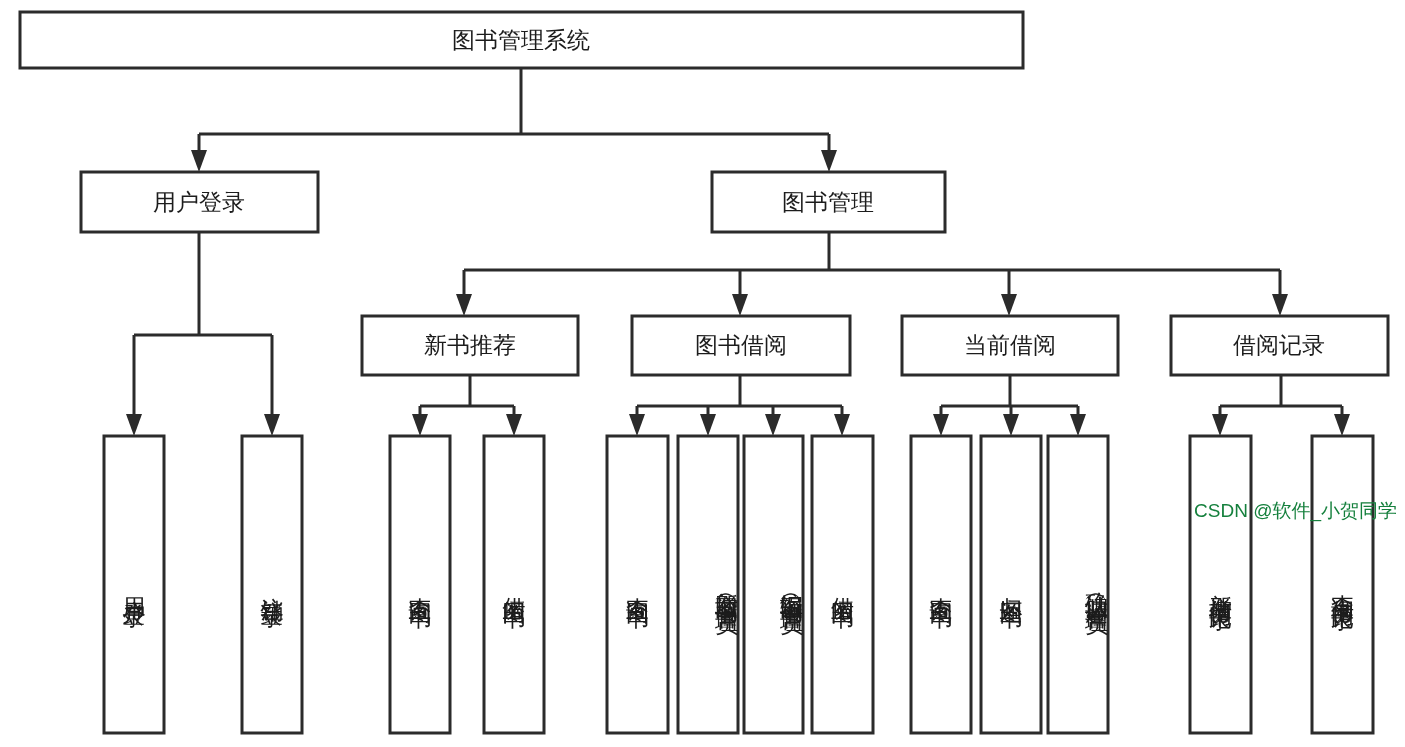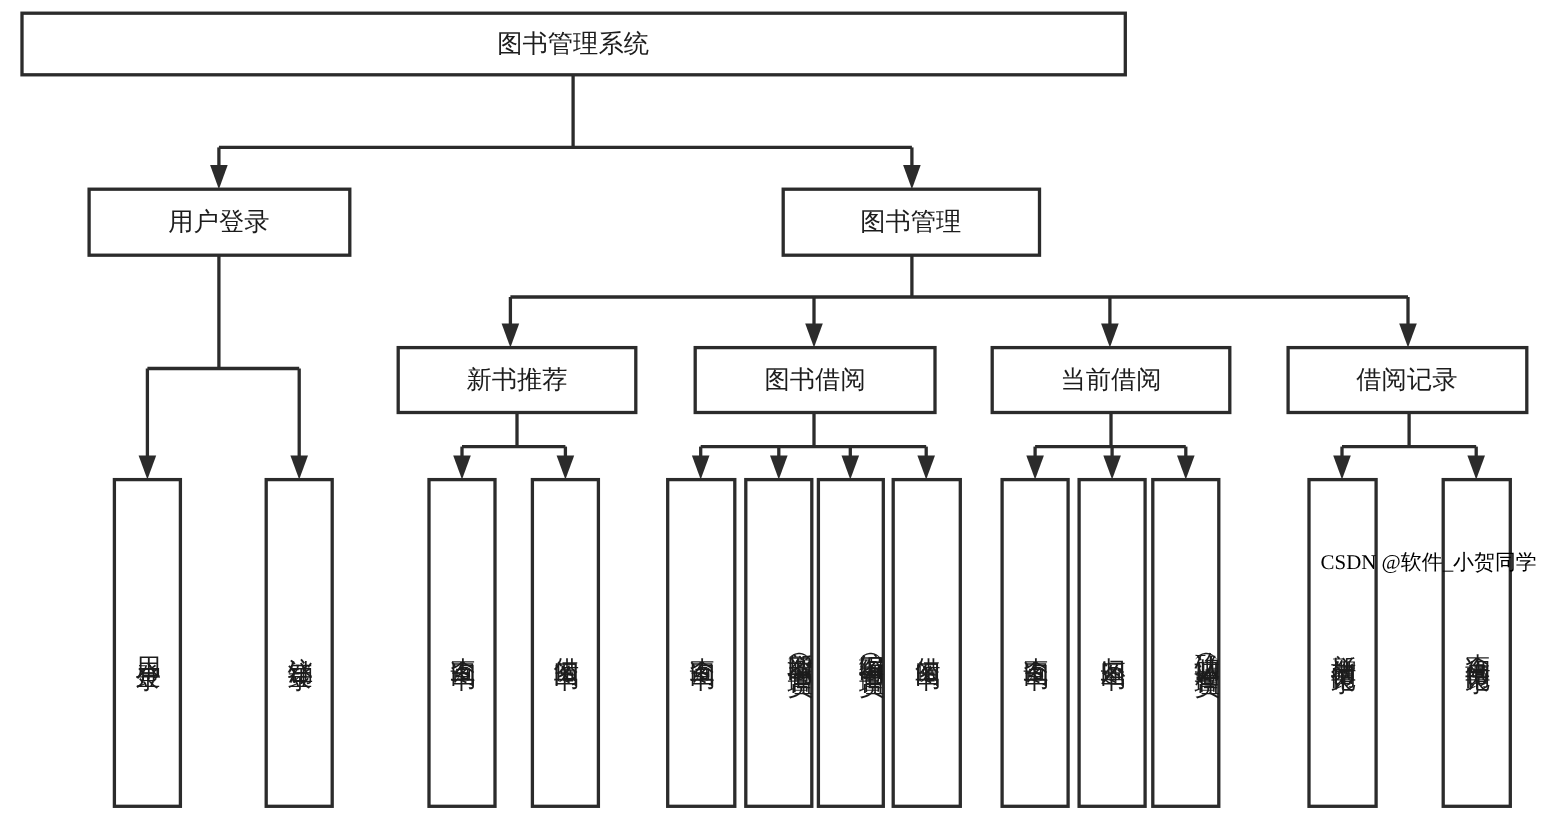--- a/index.html
+++ b/index.html
@@ -60,23 +60,23 @@
     display: flex;
     align-items: center;
     justify-content: center;
     white-space: nowrap;
     pointer-events: none;
   }
   .watermark {
     position: absolute;
     right: 8px;
     bottom: 4px;
-    font-family: Liberation Serif, serif;
+    font-family: Liberation Sans, sans-serif;
     font-size: 19px;
-    color: #000000;
+    color: #15803d;
     white-space: nowrap;
   }
 </style>
 </head>
 <body>
 
 <div id="diagram-root">
 
   <svg class="diagram-canvas" viewBox="0 0 1405 747" xmlns="http://www.w3.org/2000/svg">
 

